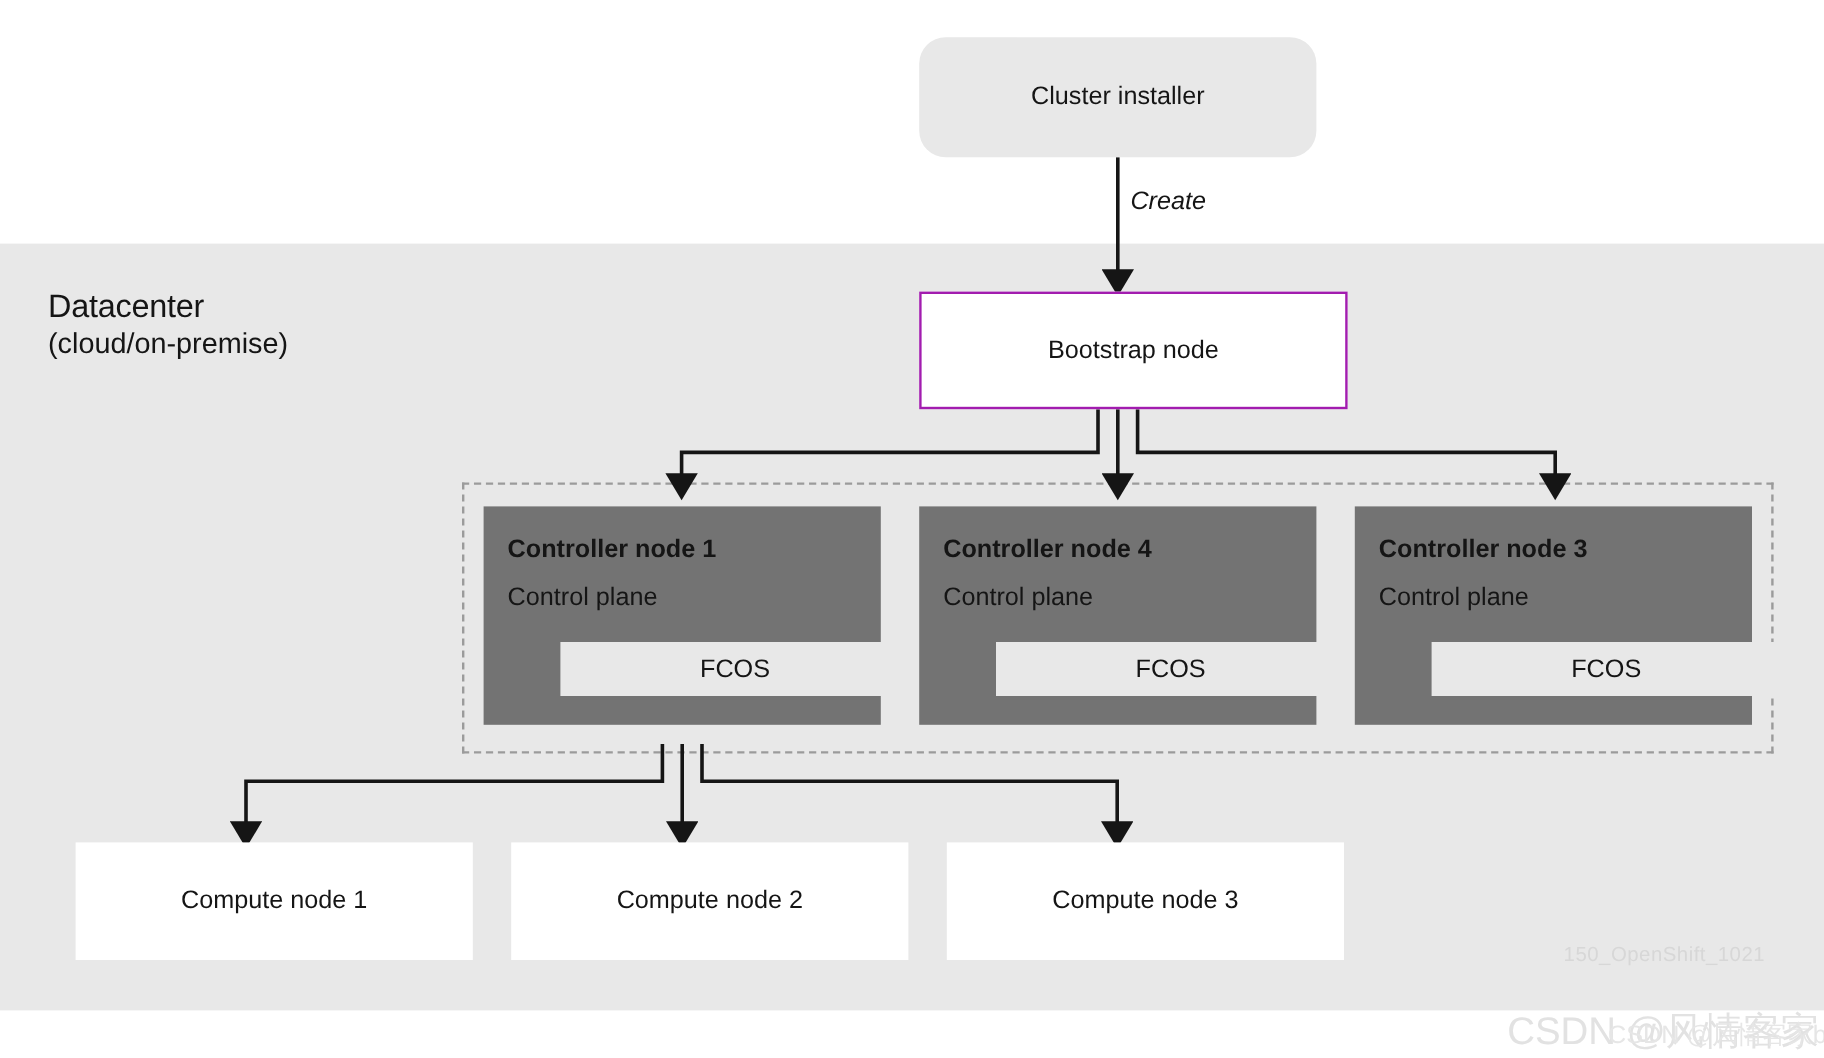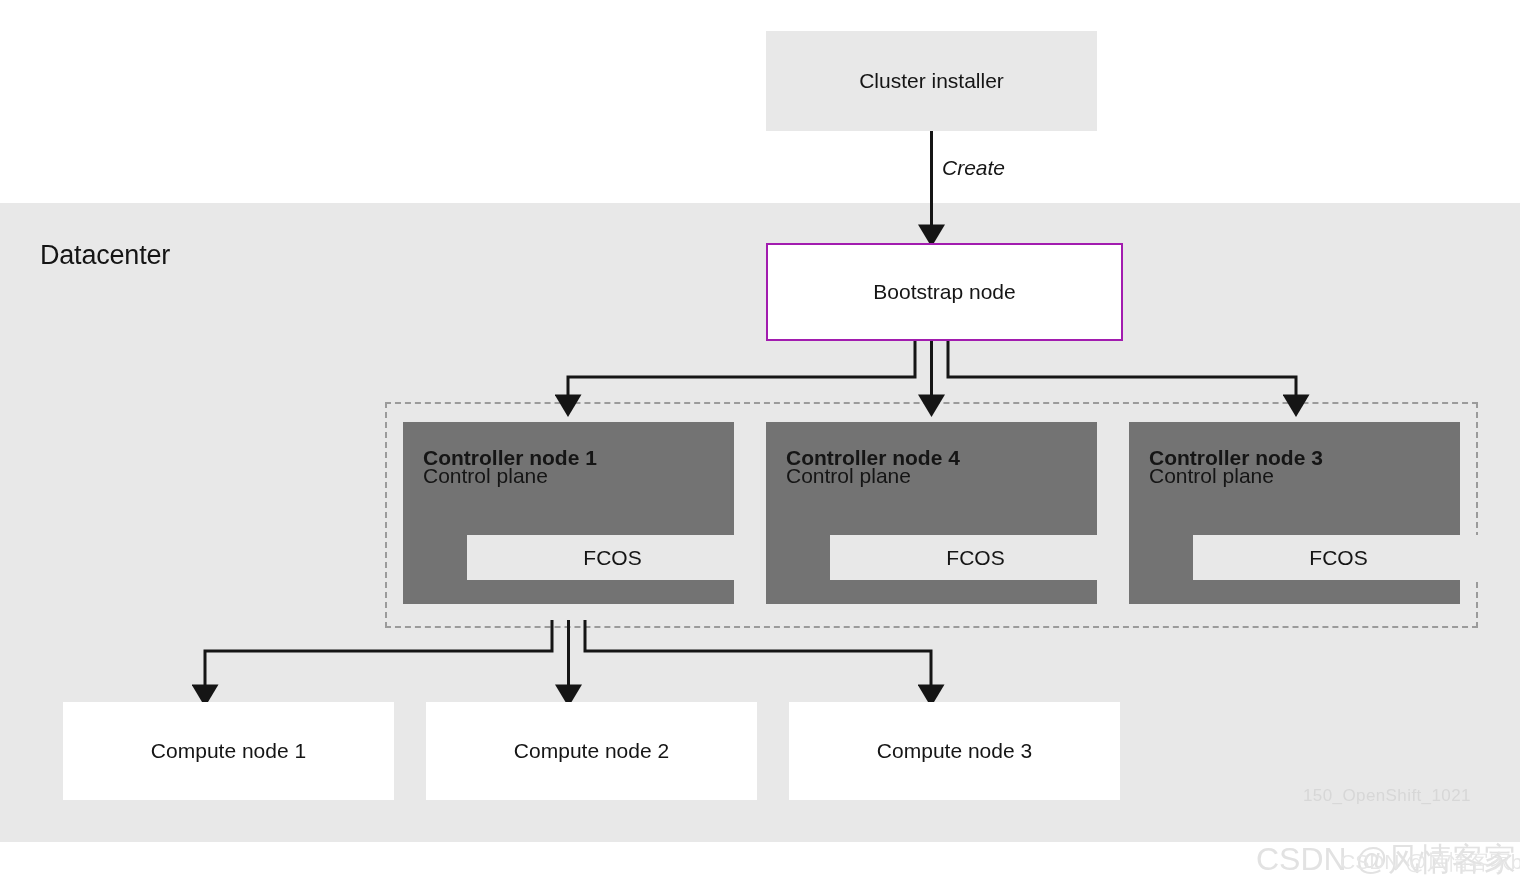--- a/index.html
+++ b/index.html
@@ -60,20 +60,21 @@
     color: #151515;
     text-align: center;
   }
 
   .box-installer {
     left: 766px;
     top: 31px;
     width: 331px;
     height: 100px;
     background: #e8e8e8;
+    border-radius: 22px;
   }
 
   .box-bootstrap {
     left: 766px;
     top: 243px;
     width: 357px;
     height: 98px;
     background: #ffffff;
     border: 2px solid #a21caf;
   }
@@ -115,21 +116,21 @@
     position: absolute;
     left: 20px;
     top: 24px;
     font-size: 21px;
     font-weight: bold;
     color: #151515;
   }
   .ctrl-sub {
     position: absolute;
     left: 20px;
-    top: 42px;
+    top: 64px;
     font-size: 21px;
     font-weight: normal;
     color: #151515;
   }
   .fcos {
     position: absolute;
     left: 20px;
     top: 113px;
     width: 291px;
     height: 45px;
@@ -192,20 +193,21 @@
   }
 </style>
 </head>
 <body>
 
 <div id="canvas">
 
   <div class="datacenter-band"></div>
 
   <div class="dc-title">Datacenter</div>
+  <div class="dc-subtitle">(cloud/on-premise)</div>
 
   <div class="controller-group"></div>
 
   <svg id="wires" viewBox="0 0 1520 882">
     <defs>
       <marker id="arrowhead" markerWidth="9" markerHeight="9" refX="1.2" refY="4.5" orient="auto" markerUnits="strokeWidth">
         <path d="M0,0 L0,9 L7.5,4.5 z" fill="#151515"></path>
       </marker>
     </defs>
 

